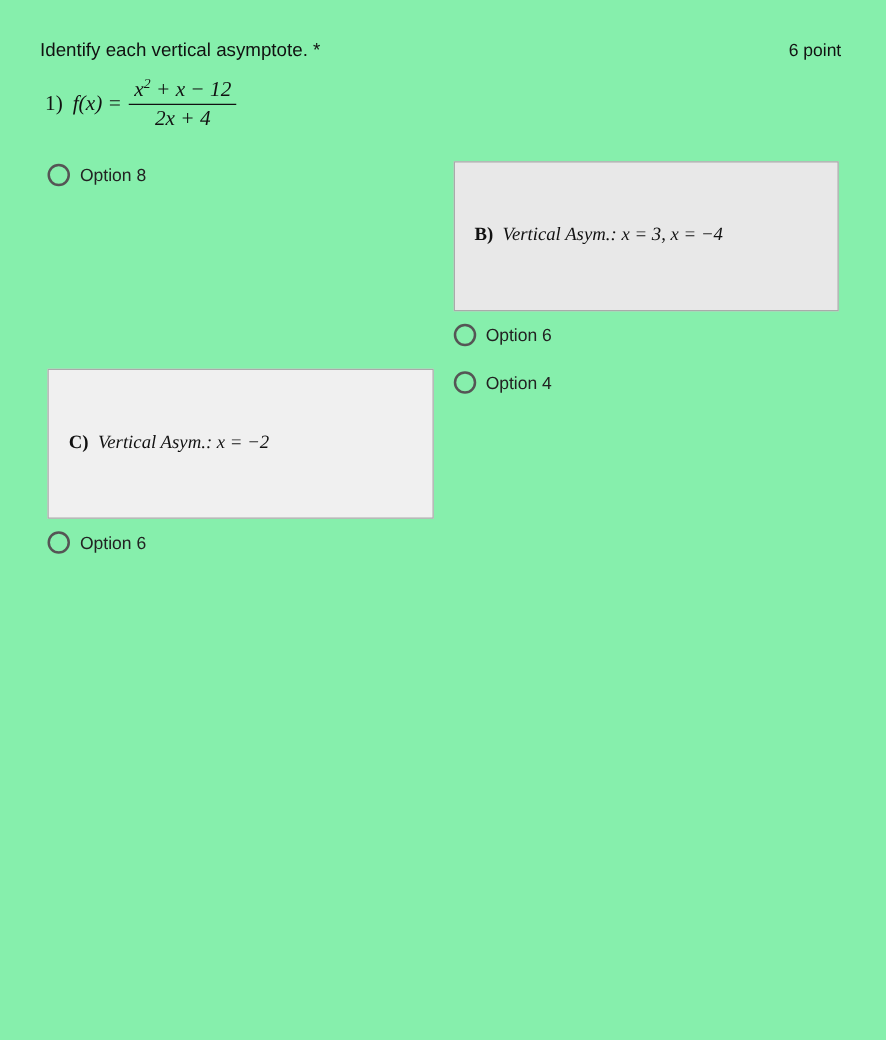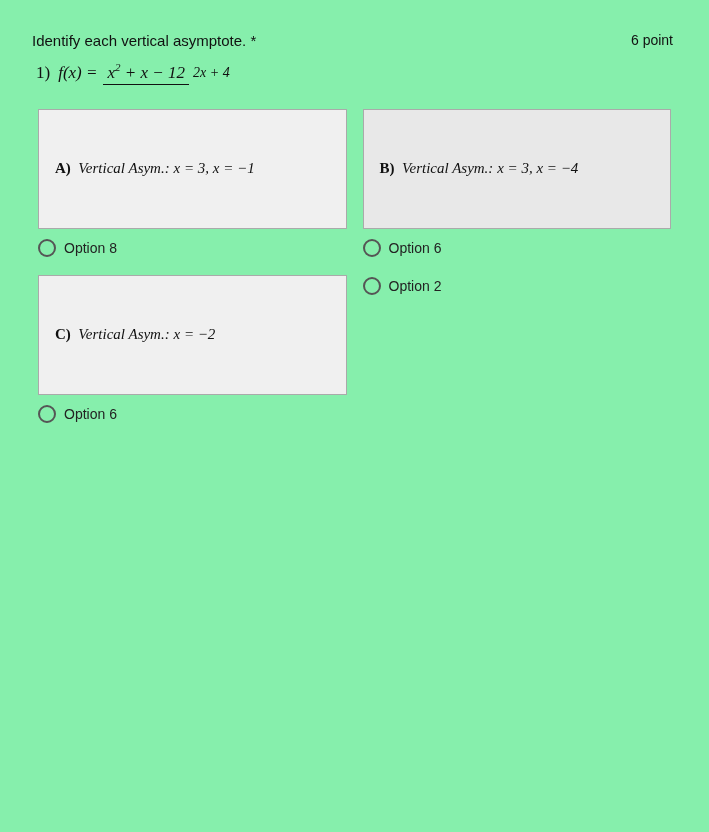--- a/index.html
+++ b/index.html
@@ -41,37 +41,37 @@
       font-size: 14px;
       color: #111;
     }
 
     .function-area {
       padding: 6px 18px 14px 18px;
     }
 
     .fraction {
       display: inline-flex;
-      flex-direction: row;
+      flex-direction: column;
       align-items: center;
       vertical-align: middle;
       font-size: 17px;
       font-style: italic;
       margin-left: 4px;
     }
 
     .fraction .numerator {
       border-bottom: 1.5px solid #111;
       padding: 0 4px 1px 4px;
       font-size: 17px;
     }
 
     .fraction .denominator {
       padding: 1px 4px 0 4px;
-      font-size: 14px;
+      font-size: 17px;
       font-family: Liberation Serif, serif;
     }
 
     .options-grid {
       display: grid;
       grid-template-columns: 1fr 1fr;
       gap: 0;
       padding: 0 12px;
     }
 
@@ -157,25 +157,20 @@
       <span class="fraction">
         <span class="numerator">x<sup>2</sup> + x − 12</span>
         <span class="denominator">2x + 4</span>
       </span>
     </div>
   </div>
 
   <div class="options-grid">
 
     <div class="option-cell">
-      <div class="answer-box">
-        <span class="math-text">
-          <strong style="font-style:normal;">A)</strong>&nbsp; Vertical Asym.: <em>x</em> = 3, <em>x</em> = −1
-        </span>
-      </div>
       <div class="radio-row">
         <span class="radio-circle"></span>
         <span class="radio-label">Option 8</span>
       </div>
     </div>
 
     <div class="option-cell">
       <div class="answer-box darker">
         <span class="math-text">
           <strong style="font-style:normal;">B)</strong>&nbsp; Vertical Asym.: <em>x</em> = 3, <em>x</em> = −4
@@ -195,19 +190,19 @@
       </div>
       <div class="radio-row">
         <span class="radio-circle"></span>
         <span class="radio-label">Option 6</span>
       </div>
     </div>
 
     <div class="option-cell">
       <div class="radio-row">
         <span class="radio-circle"></span>
-        <span class="radio-label">Option 2</span>
+        <span class="radio-label">Option 4</span>
       </div>
     </div>
 
   </div>
 
 </div>
 
 </body></html>

